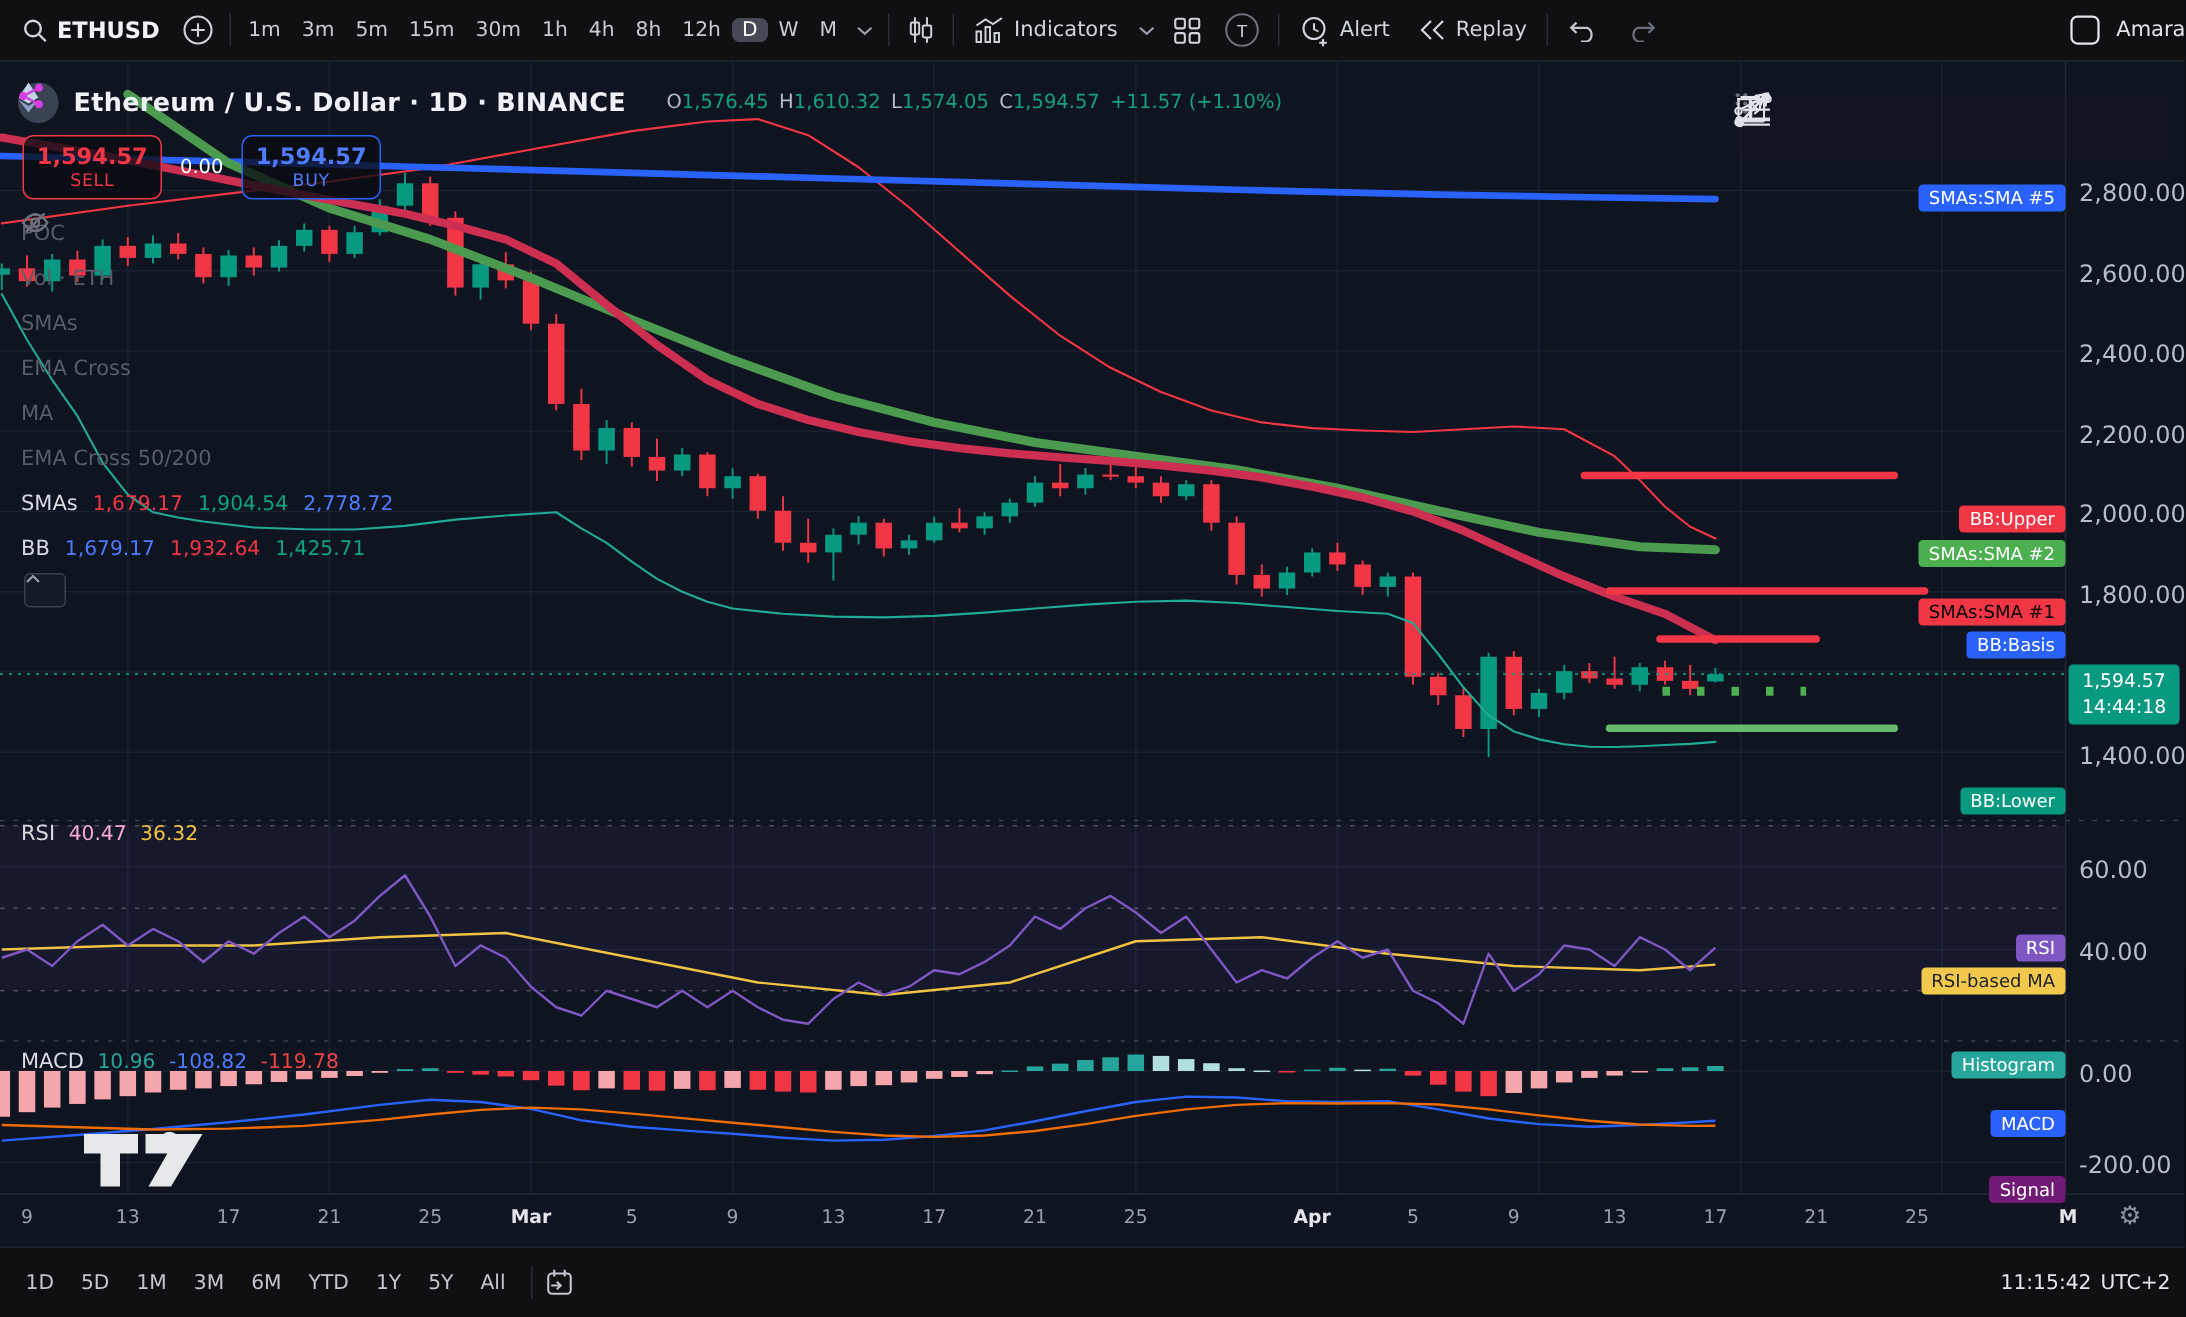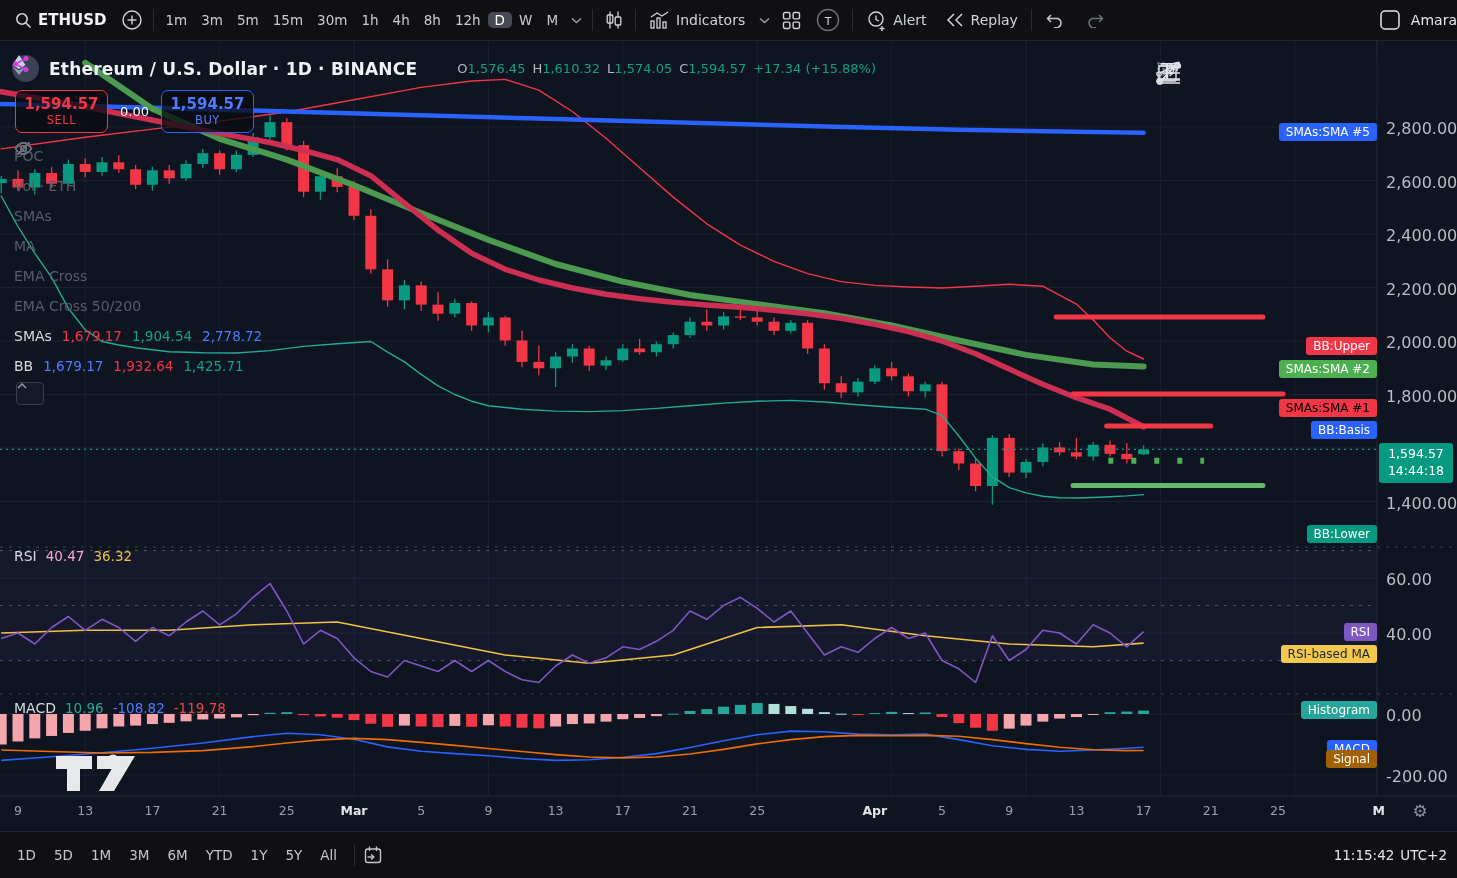--- a/index.html
+++ b/index.html
@@ -14,21 +14,21 @@
   .icon{display:inline-flex;align-items:center;justify-content:center;}
   .user{margin-left:auto;display:flex;align-items:center;gap:10px;padding-right:0;font-size:14px;color:#e3e5ea;}
   
   .chart{position:absolute;left:0;top:40px;width:1457px;height:604px;background:#0e1420;}
   .chart svg{position:absolute;left:0;top:0;}
   
   .pane-title{position:absolute;left:12px;top:15px;display:flex;align-items:center;gap:10px;z-index:20;}
   .eth-badge{width:27px;height:27px;border-radius:50%;background:#3a4354;display:flex;align-items:center;justify-content:center;}
   .title-text{font-size:17px;font-weight:bold;color:#eef1f5;letter-spacing:.2px;}
   .title-dim{color:#eef1f5;font-weight:bold;}
-  .ohlc{display:flex;gap:7px;font-size:13px;margin-left:20px;align-items:flex-end;}
+  .ohlc{display:flex;gap:7px;font-size:13px;margin-left:7px;align-items:flex-end;}
   .ohlc .k{color:#b6bac3;}
   .ohlc .v{color:#14a07e;}
   .chg{color:#14a07e;}
   
   .trade{position:absolute;left:15px;top:50px;display:flex;align-items:center;gap:8px;z-index:20;}
   .tbtn{width:91px;height:41px;border-radius:7px;background:rgba(10,12,18,.78);display:flex;flex-direction:column;align-items:center;justify-content:center;line-height:1.15;cursor:pointer;}
   .tbtn.sell{border:1.5px solid #f23645;color:#f23645;}
   .tbtn.buy{border:1.5px solid #2962ff;color:#4f7bfe;}
   .tbtn .p{font-size:15px;font-weight:bold;}
   .tbtn .l{font-size:11.5px;letter-spacing:.5px;}
@@ -468,21 +468,21 @@
             <circle cx="14" cy="14.5" r="2.6" fill="#d63ae1"></circle>
             <line x1="5.8" y1="7.8" x2="11.8" y2="4.6" stroke="#d63ae1" stroke-width="1.6"></line>
             <line x1="5.8" y1="10.2" x2="11.8" y2="13.4" stroke="#d63ae1" stroke-width="1.6"></line>
           </svg>
       </span>
       <span class="ohlc">
         <span><span class="k">O</span><span class="v">1,576.45</span></span>
         <span><span class="k">H</span><span class="v">1,610.32</span></span>
         <span><span class="k">L</span><span class="v">1,574.05</span></span>
         <span><span class="k">C</span><span class="v">1,594.57</span></span>
-        <span class="chg">+17.34 (+15.88%)</span>
+        <span class="chg">+11.57 (+1.10%)</span>
       </span>
     </div>
 
     <div class="trade">
       <div class="tbtn sell">
         <span class="p">1,594.57</span>
         <span class="l">SELL</span>
       </div>
       <span class="spread">0.00</span>
       <div class="tbtn buy">
@@ -516,31 +516,31 @@
         <span class="name">SMAs</span>
         <span class="icon">
             <svg width="19" height="15" viewBox="0 0 19 15">
               <path d="M1.5 7.5 C4 3.5 7 2 9.5 2 C12 2 15 3.5 17.5 7.5 C15 11.5 12 13 9.5 13 C7 13 4 11.5 1.5 7.5 Z" fill="none" stroke="#6a6f7a" stroke-width="1.3"></path>
               <circle cx="9.5" cy="7.5" r="2.6" fill="none" stroke="#6a6f7a" stroke-width="1.3"></circle>
               <line x1="3.5" y1="13.5" x2="15.5" y2="1.5" stroke="#6a6f7a" stroke-width="1.3"></line>
             </svg>
           </span>
       </div>
       <div class="lrow">
-        <span class="name">MA</span>
+        <span class="name">EMA Cross</span>
         <span class="icon">
             <svg width="19" height="15" viewBox="0 0 19 15">
               <path d="M1.5 7.5 C4 3.5 7 2 9.5 2 C12 2 15 3.5 17.5 7.5 C15 11.5 12 13 9.5 13 C7 13 4 11.5 1.5 7.5 Z" fill="none" stroke="#6a6f7a" stroke-width="1.3"></path>
               <circle cx="9.5" cy="7.5" r="2.6" fill="none" stroke="#6a6f7a" stroke-width="1.3"></circle>
               <line x1="3.5" y1="13.5" x2="15.5" y2="1.5" stroke="#6a6f7a" stroke-width="1.3"></line>
             </svg>
           </span>
       </div>
       <div class="lrow">
-        <span class="name">EMA Cross</span>
+        <span class="name">MA</span>
         <span class="icon">
             <svg width="19" height="15" viewBox="0 0 19 15">
               <path d="M1.5 7.5 C4 3.5 7 2 9.5 2 C12 2 15 3.5 17.5 7.5 C15 11.5 12 13 9.5 13 C7 13 4 11.5 1.5 7.5 Z" fill="none" stroke="#6a6f7a" stroke-width="1.3"></path>
               <circle cx="9.5" cy="7.5" r="2.6" fill="none" stroke="#6a6f7a" stroke-width="1.3"></circle>
               <line x1="3.5" y1="13.5" x2="15.5" y2="1.5" stroke="#6a6f7a" stroke-width="1.3"></line>
             </svg>
           </span>
       </div>
       <div class="lrow">
         <span class="name">EMA Cross 50/200</span>
@@ -665,21 +665,21 @@
       <div class="axis-tag" style="top: 83px; background: rgb(41, 98, 255); color: rgb(255, 255, 255);">SMAs:SMA #5</div>
       <div class="axis-tag" style="top: 297px; background: rgb(242, 54, 69); color: rgb(255, 255, 255);">BB:Upper</div>
       <div class="axis-tag" style="top: 320px; background: rgb(76, 175, 80); color: rgb(255, 255, 255);">SMAs:SMA #2</div>
       <div class="axis-tag" style="top: 359px; background: rgb(242, 54, 69); color: #000000;">SMAs:SMA #1</div>
       <div class="axis-tag" style="top: 381px; background: rgb(41, 98, 255); color: rgb(255, 255, 255);">BB:Basis</div>
       <div class="axis-tag" style="top: 449px; background: rgb(8, 153, 129); color: rgb(255, 255, 255); margin-top: 36px;">BB:Lower</div>
       <div class="axis-tag" style="top: 583px; background: rgb(126, 87, 194); color: rgb(255, 255, 255);">RSI</div>
       <div class="axis-tag" style="top: 605px; background: rgb(242, 201, 76); color: rgb(30, 34, 45);">RSI-based MA</div>
       <div class="axis-tag" style="top: 661px; background: rgb(38, 166, 154); color: rgb(255, 255, 255);">Histogram</div>
       <div class="axis-tag" style="top: 700px; background: rgb(41, 98, 255); color: rgb(255, 255, 255);">MACD</div>
-      <div class="axis-tag" style="top: 710px; background: #a16207; color: rgb(255, 255, 255);">Signal</div>
+      <div class="axis-tag" style="top: 744px; background: #701a75; color: rgb(255, 255, 255);">Signal</div>
       <div class="time-label" style="left: 18px;">9</div>
       <div class="time-label" style="left: 85.2px;">13</div>
       <div class="time-label" style="left: 152.4px;">17</div>
       <div class="time-label" style="left: 219.6px;">21</div>
       <div class="time-label" style="left: 286.8px;">25</div>
       <div class="time-label strong" style="left: 354px;">Mar</div>
       <div class="time-label" style="left: 421.2px;">5</div>
       <div class="time-label" style="left: 488.4px;">9</div>
       <div class="time-label" style="left: 555.6px;">13</div>
       <div class="time-label" style="left: 622.8px;">17</div>

